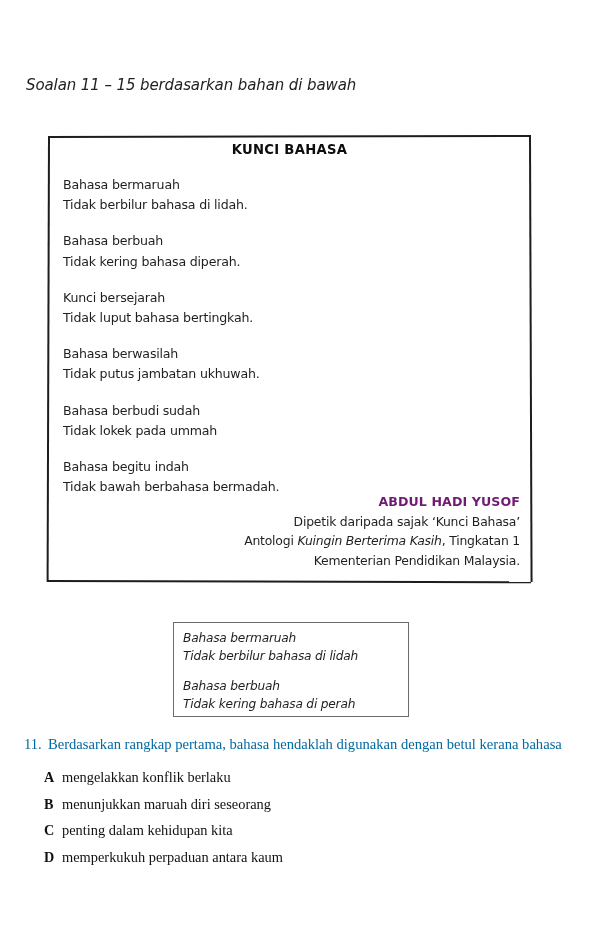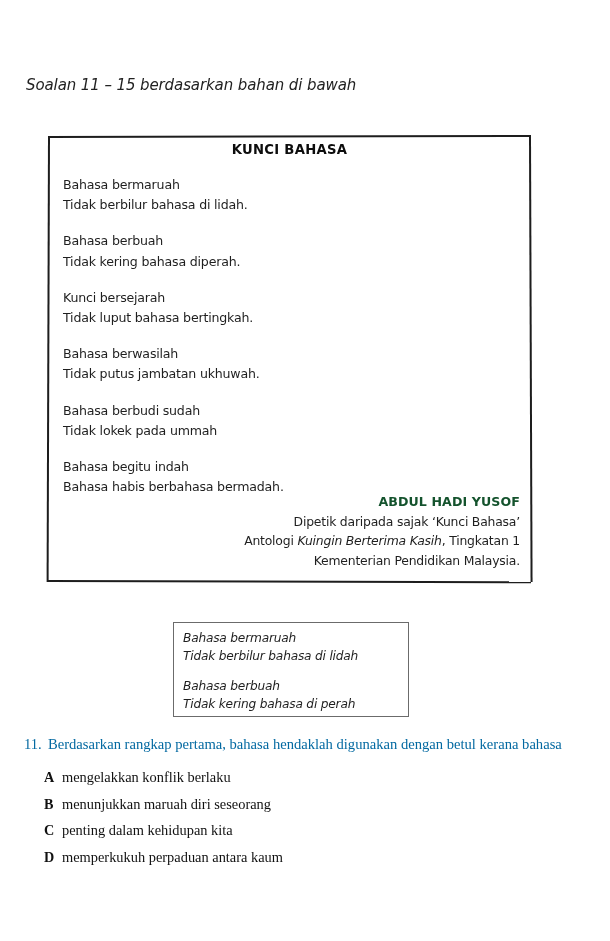--- a/index.html
+++ b/index.html
@@ -127,21 +127,21 @@
     font-family: "DejaVu Sans", sans-serif;
     font-size: 12.4px;
     line-height: 19.5px;
     color: #1f1f1f;
     letter-spacing: -0.2px;
   }
   .attribution .author {
     font-weight: bold;
     font-size: 12.6px;
     letter-spacing: 0.1px;
-    color: #14532d;
+    color: #701a75;
     display: block;
   }
   .attribution .attr-line {
     display: block;
     text-align: right;
   }
   .attribution .title-italic {
     font-style: italic;
     margin-top: 40px;
   }
@@ -255,21 +255,21 @@
       <p class="stanza">
         <span class="line">Bahasa berwasilah</span>
         <span class="line">Tidak putus jambatan ukhuwah.</span>
       </p>
       <p class="stanza">
         <span class="line">Bahasa berbudi sudah</span>
         <span class="line">Tidak lokek pada ummah</span>
       </p>
       <p class="stanza">
         <span class="line">Bahasa begitu indah</span>
-        <span class="line">Bahasa habis berbahasa bermadah.</span>
+        <span class="line">Tidak bawah berbahasa bermadah.</span>
       </p>
     </div>
 
     <div class="attribution">
       <span class="author">ABDUL HADI YUSOF</span>
       <span class="attr-line">Dipetik daripada sajak ‘Kunci Bahasa’</span>
       <span class="attr-line"><span>Antologi </span><span class="title-italic">Kuingin Berterima Kasih</span><span>, Tingkatan 1</span></span>
       <span class="attr-line">Kementerian Pendidikan Malaysia.</span>
     </div>
   </div>

